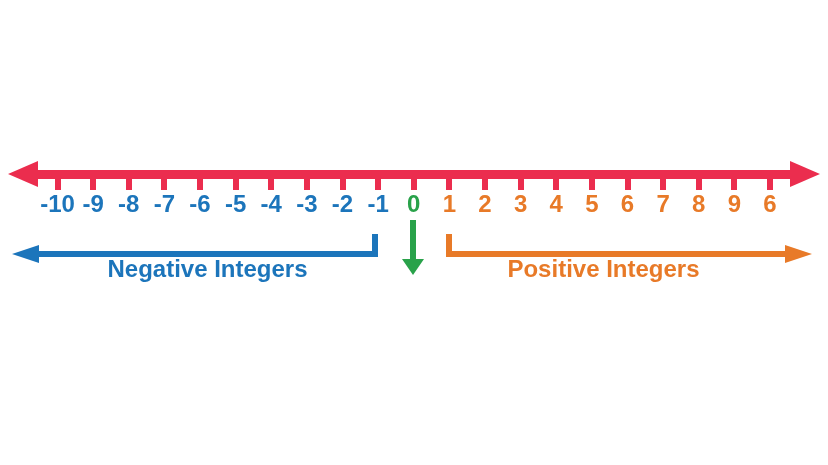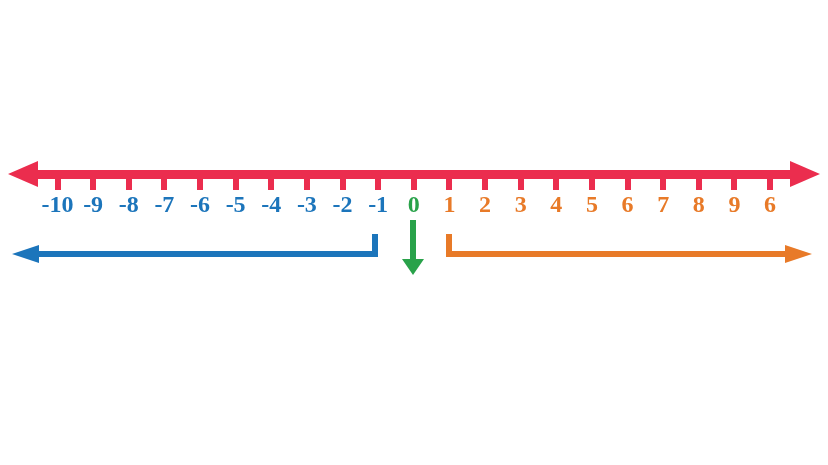--- a/index.html
+++ b/index.html
@@ -7,21 +7,20 @@
     padding: 0;
     background: #ffffff;
     font-family: "Liberation Sans", sans-serif;
   }
   .canvas {
     position: relative;
     width: 828px;
     height: 465px;
     background: var(--bg, #ffffff);
     overflow: hidden;
-    font-family: Liberation Serif, serif;
   }
   
   .axis-bar {
     position: absolute;
     left: 28px; top: 170px;
     width: 770px; height: 9px;
     background: var(--axis);
   }
   .axis-arrow {
     position: absolute;
@@ -147,21 +146,23 @@
       <div class="tick-label" style="left: 595.5px; color: rgb(232, 122, 40);">6</div>
       <div class="tick-label" style="left: 631.125px; color: rgb(232, 122, 40);">7</div>
       <div class="tick-label" style="left: 666.75px; color: rgb(232, 122, 40);">8</div>
       <div class="tick-label" style="left: 702.375px; color: rgb(232, 122, 40);">9</div>
       <div class="tick-label" style="left: 738px; color: rgb(232, 122, 40);">6</div>
     </div>
 
   <div class="range-bar neg-bar"></div>
   <div class="range-hook neg-hook"></div>
   <div class="range-arrowhead neg-arrowhead"></div>
+  <div class="group-label neg-label">Negative Integers</div>
 
   <div class="zero-shaft"></div>
   <div class="zero-head"></div>
 
   <div class="range-bar pos-bar"></div>
   <div class="range-hook pos-hook"></div>
   <div class="range-arrowhead pos-arrowhead"></div>
+  <div class="group-label pos-label">Positive Integers</div>
 
 </div>
 
 </body></html>

